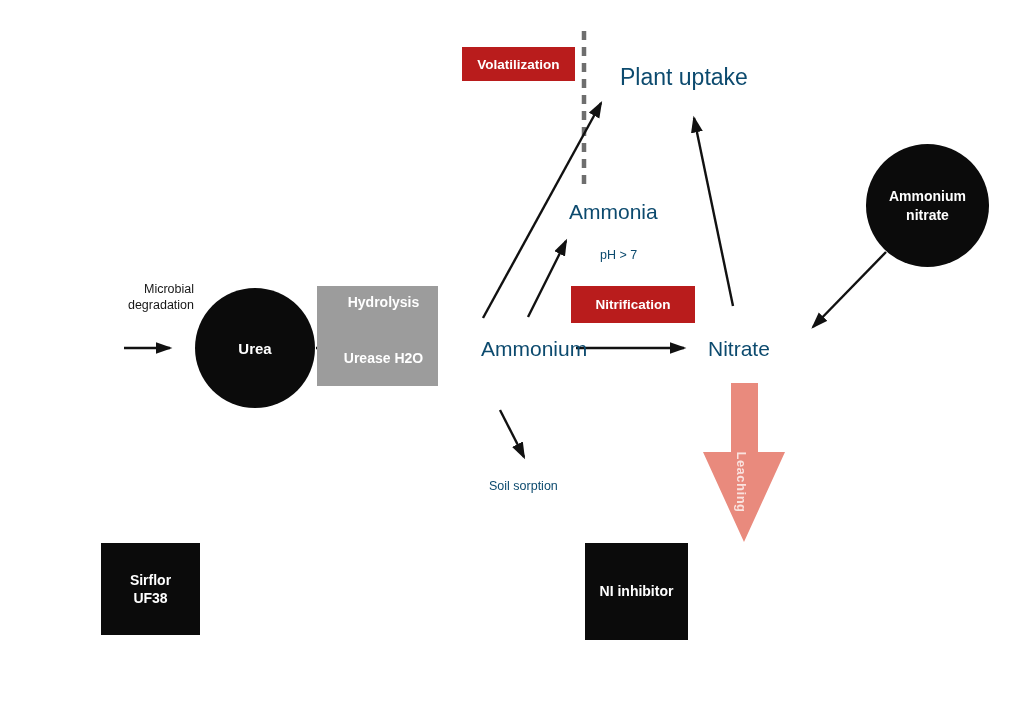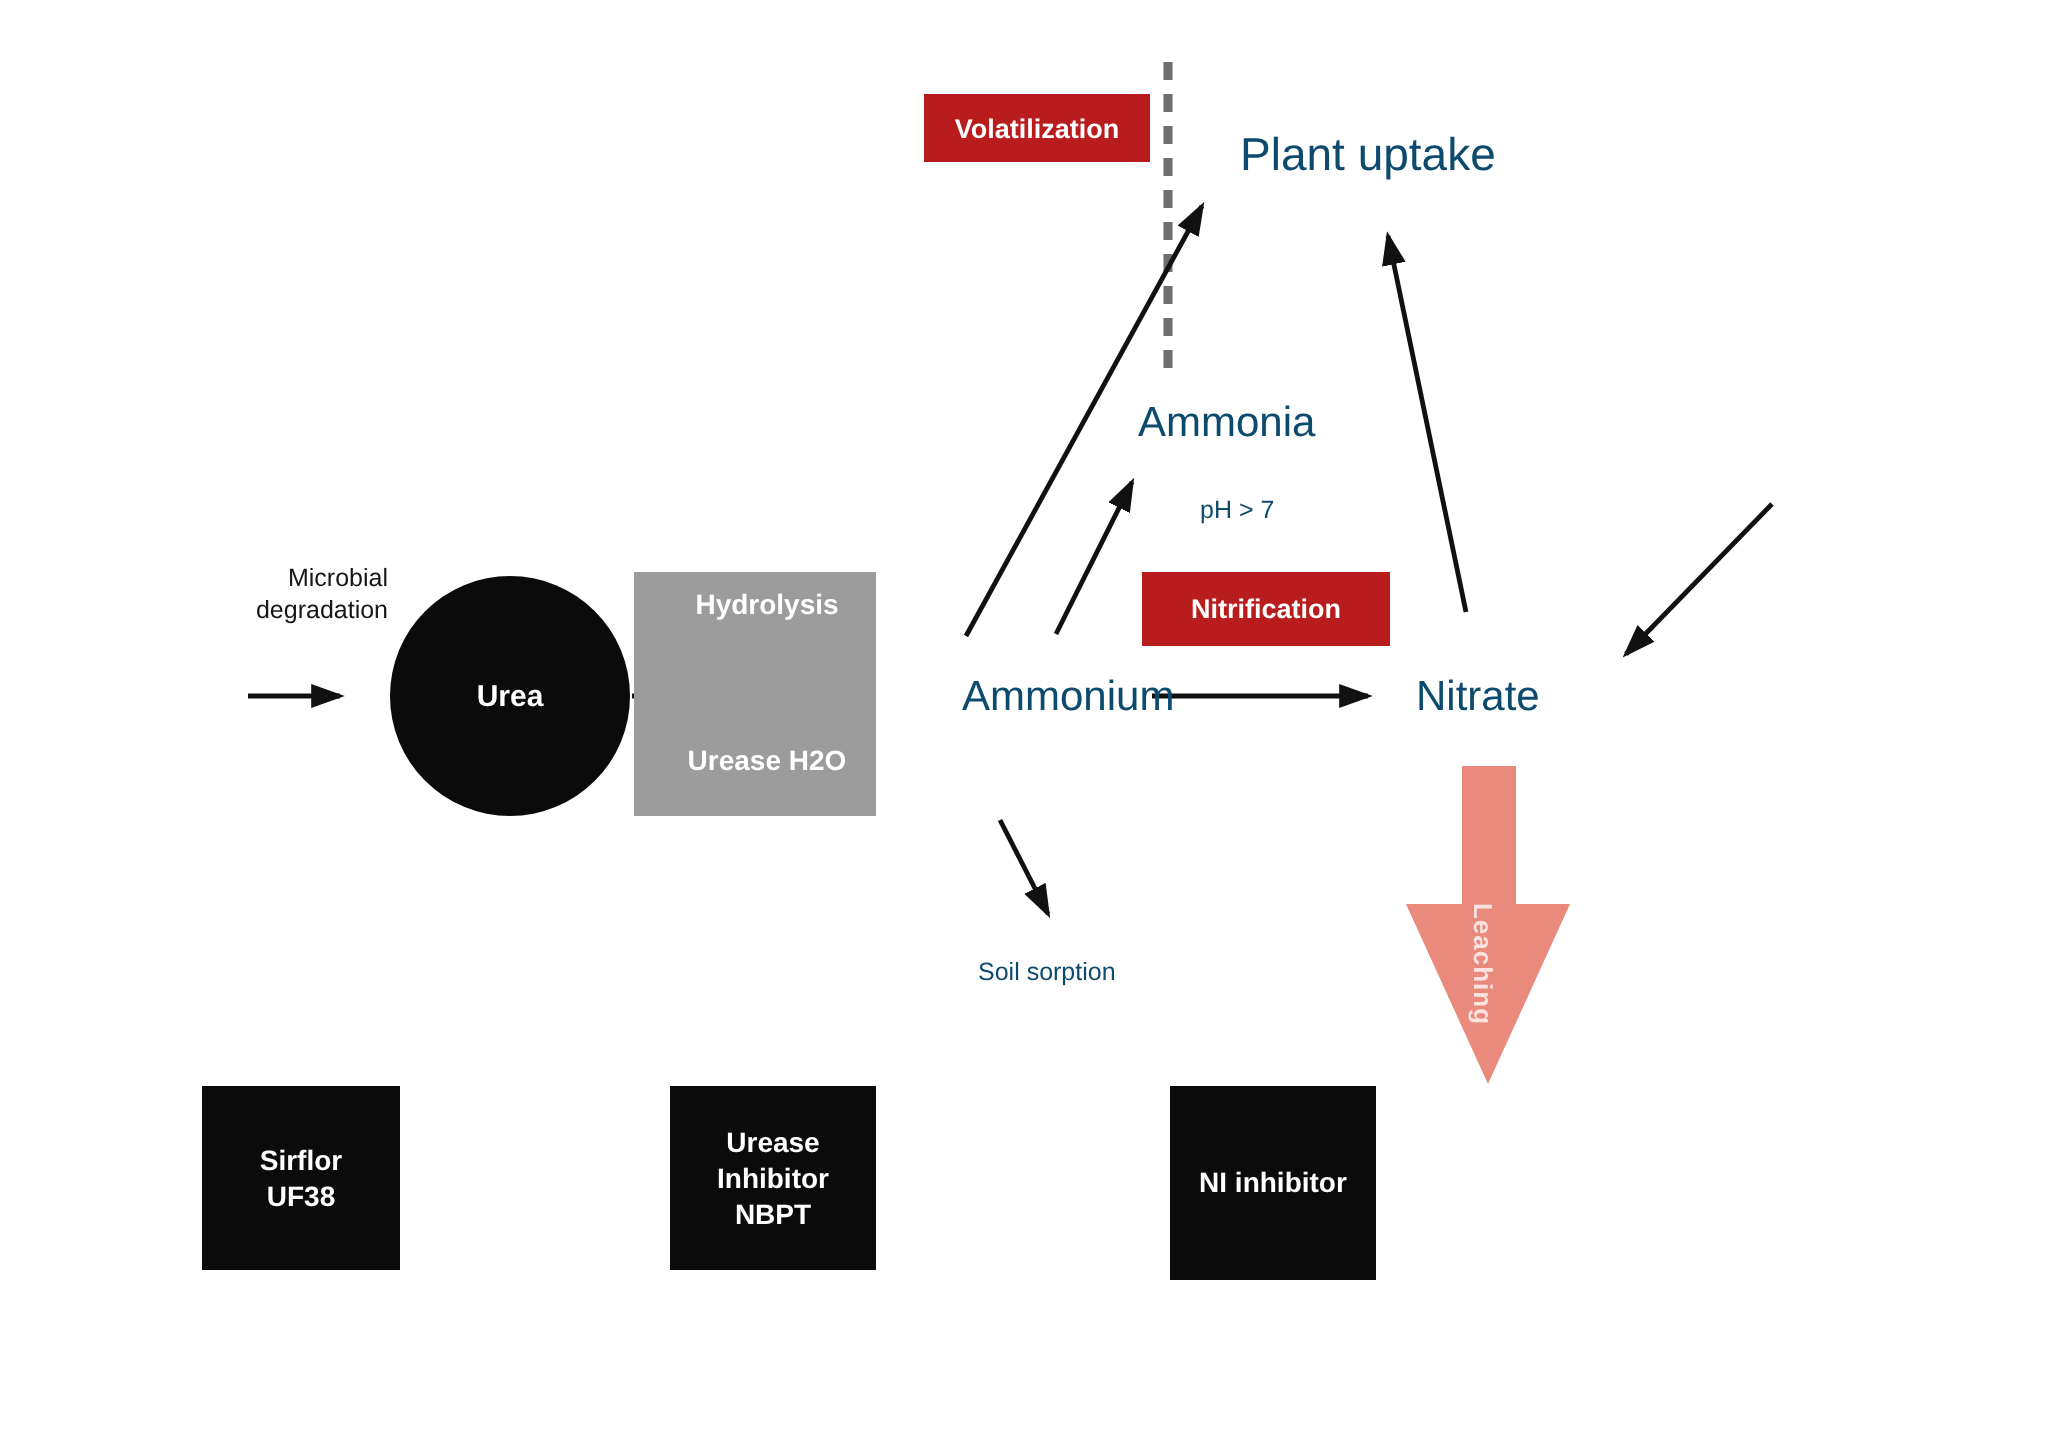--- a/index.html
+++ b/index.html
@@ -32,21 +32,21 @@
     display:flex; align-items:center; justify-content:center;
     color:#ffffff; font-weight:bold; text-align:center;
   }
   .urea { left:195px; top:288px; width:120px; height:120px; font-size:15px; }
   .amm-nitrate { left:866px; top:144px; width:123px; height:123px; font-size:14px; }
   .amm-nitrate .inner { width:88px; line-height:1.3; }
 
   
   .graybox { position:absolute; background:#9c9c9c; color:#ffffff; font-weight:bold; text-align:center; }
   .hydrolysis-box {
-    left:317px; top:286px; width:121px; height:122px;
+    left:317px; top:286px; width:121px; height:100px;
     display:flex; flex-direction:column; justify-content:space-between;
     padding:8px 0 20px 12px; font-size:14px;
   }
   .nitri-gray {
     left:571px; top:323px; width:124px; height:85px;
     display:flex; flex-direction:column; justify-content:flex-end;
     padding-bottom:6px; font-size:14px; line-height:1.2;
   }
 
   
@@ -110,33 +110,33 @@
   </div>
 
   <div class="graybox hydrolysis-box">
     <span>Hydrolysis</span>
     <span>Urease H2O</span>
   </div>
 
   <div class="circle-node urea">
     <span>Urea</span>
   </div>
+  <div class="circle-node amm-nitrate">
+    <span class="inner">Ammonium nitrate</span>
+  </div>
 
   <div class="lbl lbl-xl" style="left:620px; top:64px;">Plant uptake</div>
   <div class="lbl lbl-lg" style="left:569px; top:200px;">Ammonia</div>
   <div class="lbl lbl-lg" style="left:442px; top:337px;margin-left:39px;">Ammonium</div>
   <div class="lbl lbl-lg" style="left:708px; top:337px;">Nitrate</div>
   <div class="lbl lbl-sm" style="left:568px; top:248px;padding-left:32px;">pH &gt; 7</div>
   <div class="microbial">Microbial degradation</div>
   <div class="lbl lbl-sm" style="left:489px; top:479px;">Soil sorption</div>
   <div class="leach-label">Leaching</div>
 
   <div class="sq sq-sirflor">
     <span class="inner">Sirflor UF38</span>
   </div>
-  <div class="sq sq-urease">
-    <span class="inner">Urease Inhibitor NBPT</span>
-  </div>
   <div class="sq sq-ni">
     <span class="inner">NI inhibitor</span>
   </div>
 
 </div>
 
 </body></html>

